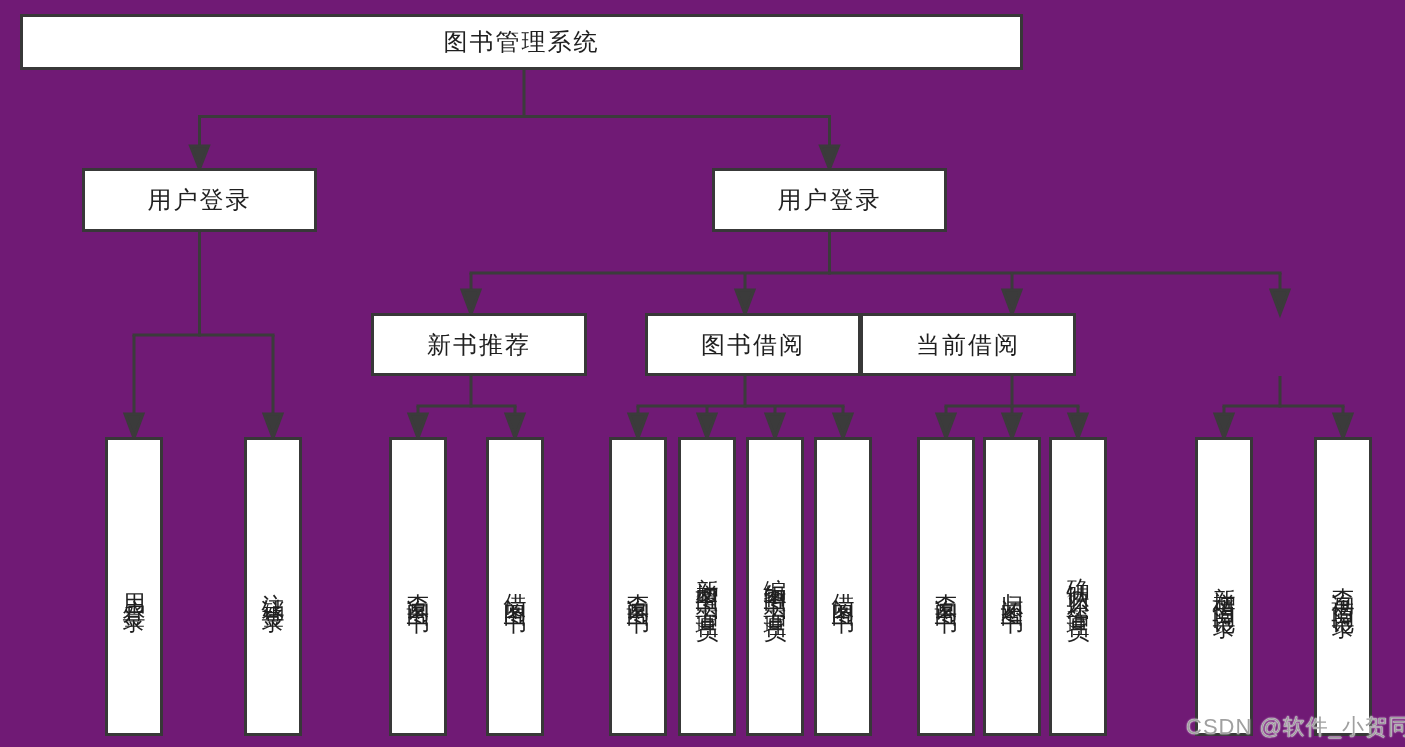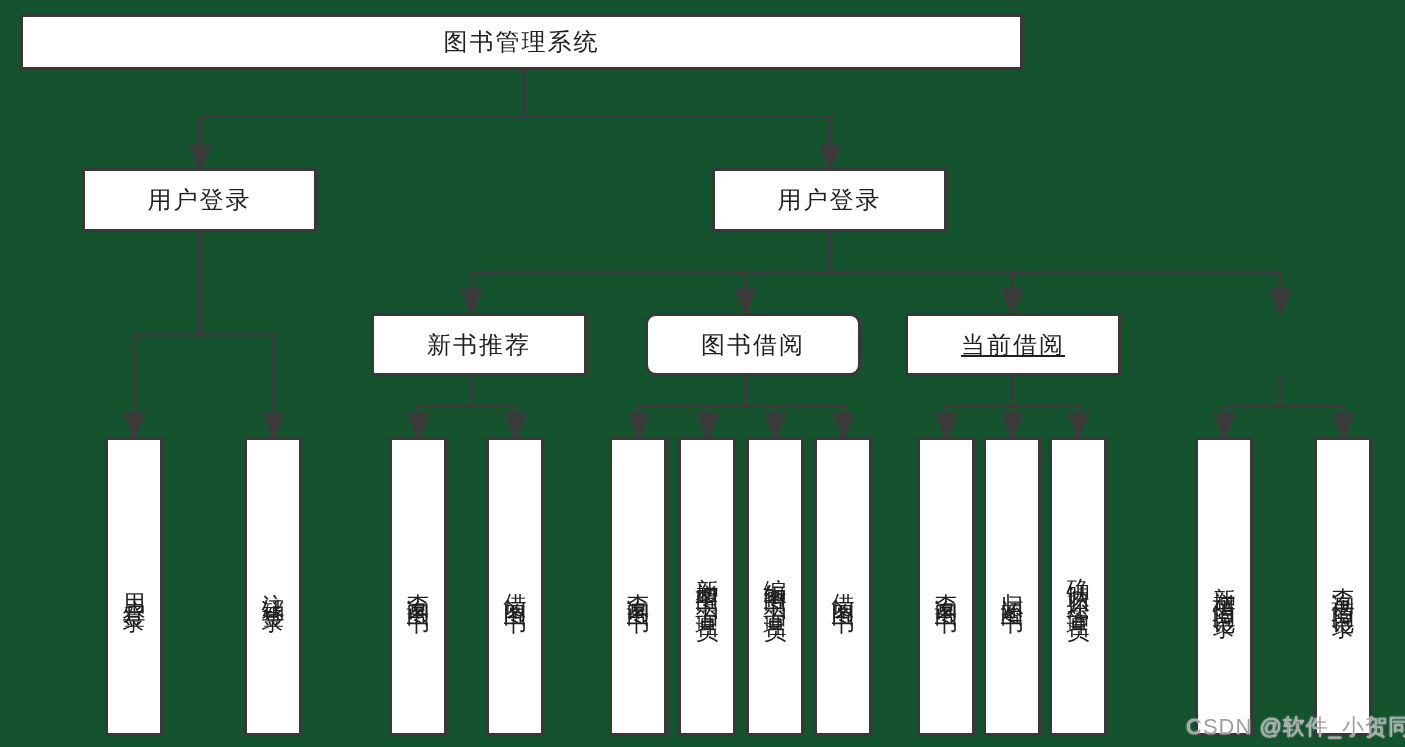--- a/index.html
+++ b/index.html
@@ -1,19 +1,19 @@
 <!DOCTYPE html>
 <html><head>
 <meta charset="utf-8">
 <style>
   html,body{margin:0;padding:0;background:#fff;}
   #stage{
     position:relative;
     width:1405px;height:747px;
-    background:#14532d;
+    background:#701a75;
     font-family:"Liberation Sans",sans-serif;
     overflow:hidden;
   }
   #connectors{position:absolute;left:0;top:0;z-index:1;}
   .node{
     position:absolute;
     box-sizing:border-box;
     background:#ffffff;
     border:3px solid #383838;
     display:flex;align-items:center;justify-content:center;
@@ -109,22 +109,22 @@
     <line x1="1343" y1="406" x2="1343" y2="419"></line>
     <polygon points="1334,414 1352,414 1343,438"></polygon>
   </svg>
 
   <div class="node hbox root">图书管理系统</div>
 
   <div class="node hbox lvl2" style="left:82px;">用户登录</div>
   <div class="node hbox lvl2" style="left:712px;">用户登录</div>
 
   <div class="node hbox lvl3" style="left:363px;">新书推荐</div>
-  <div class="node hbox lvl3" style="left:637px;border-radius:11px;">图书借阅</div>
-  <div class="node hbox lvl3" style="left:897px;text-decoration:underline;">当前借阅</div>
+  <div class="node hbox lvl3" style="left:637px;">图书借阅</div>
+  <div class="node hbox lvl3" style="left:852px;">当前借阅</div>
 
   <div class="node vbox" style="left:105px;">用户登录</div>
   <div class="node vbox" style="left:244px;">注销登录</div>
 
   <div class="node vbox" style="left:389px;">查询图书</div>
   <div class="node vbox" style="left:486px;">借阅图书</div>
 
   <div class="node vbox" style="left:609px;">查询图书</div>
   <div class="node vbox" style="left:678px;">新增图书（管理员）</div>
   <div class="node vbox" style="left:746px;">编辑图书（管理员）</div>

